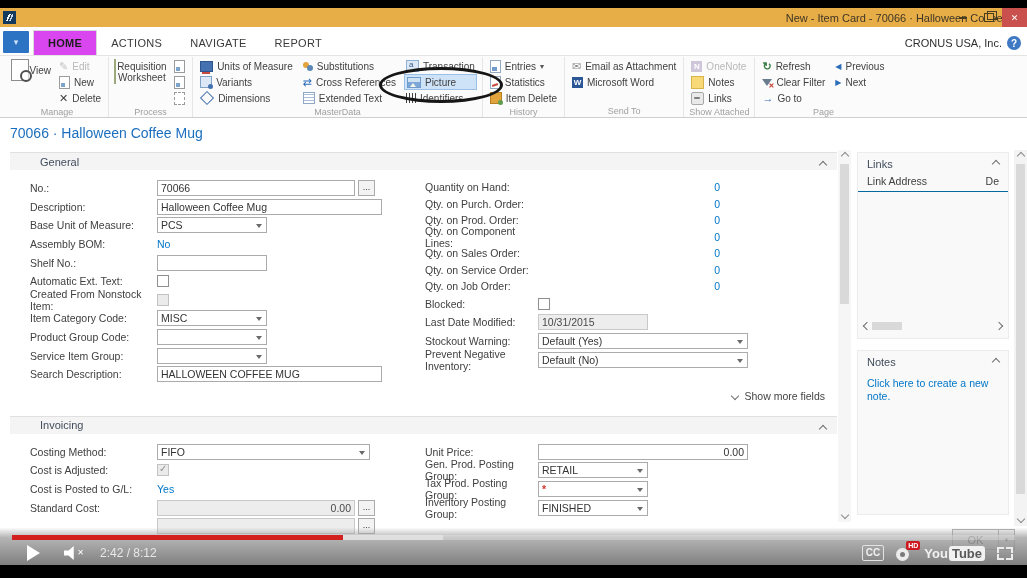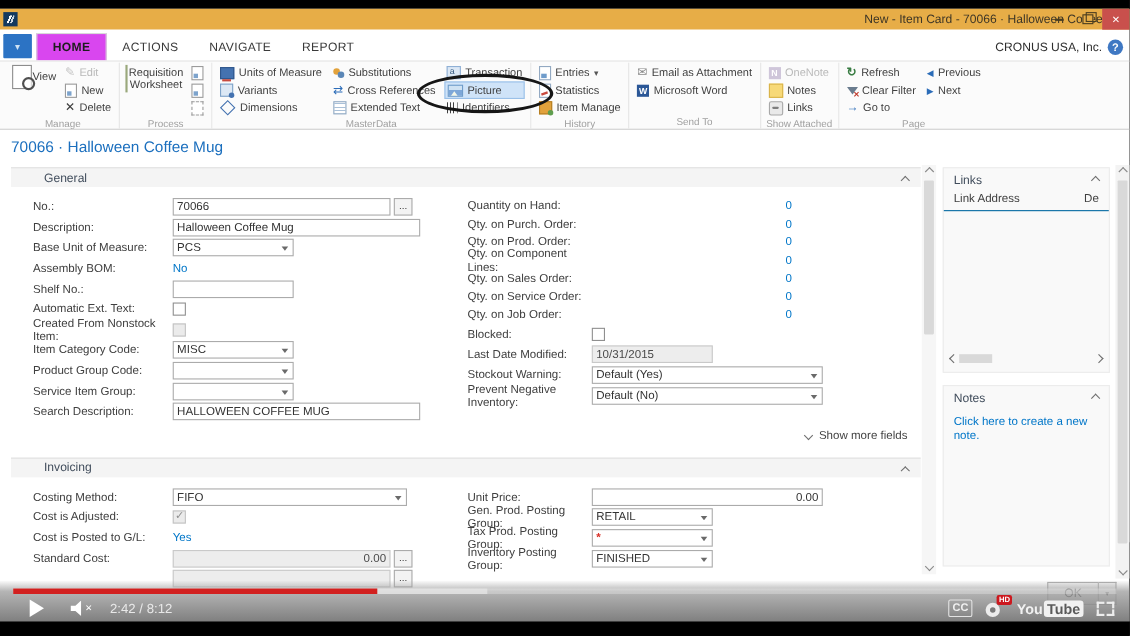--- a/index.html
+++ b/index.html
@@ -306,21 +306,21 @@
                 <span class="i-doc"></span>
                 <span>Entries</span>
                 <span class="caret">▾</span>
               </div>
             <div class="rbtn">
                 <span class="i-stat"></span>
                 <span>Statistics</span>
               </div>
             <div class="rbtn">
                 <span class="i-tracing"></span>
-                <span>Item Manage</span>
+                <span>Item Delete</span>
               </div>
           </div>
         </div>
         <div class="rlabel">History</div>
       </div>
 
       <div class="rgroup">
         <div class="rbody">
           <div class="rcol">
             <div class="rbtn">

